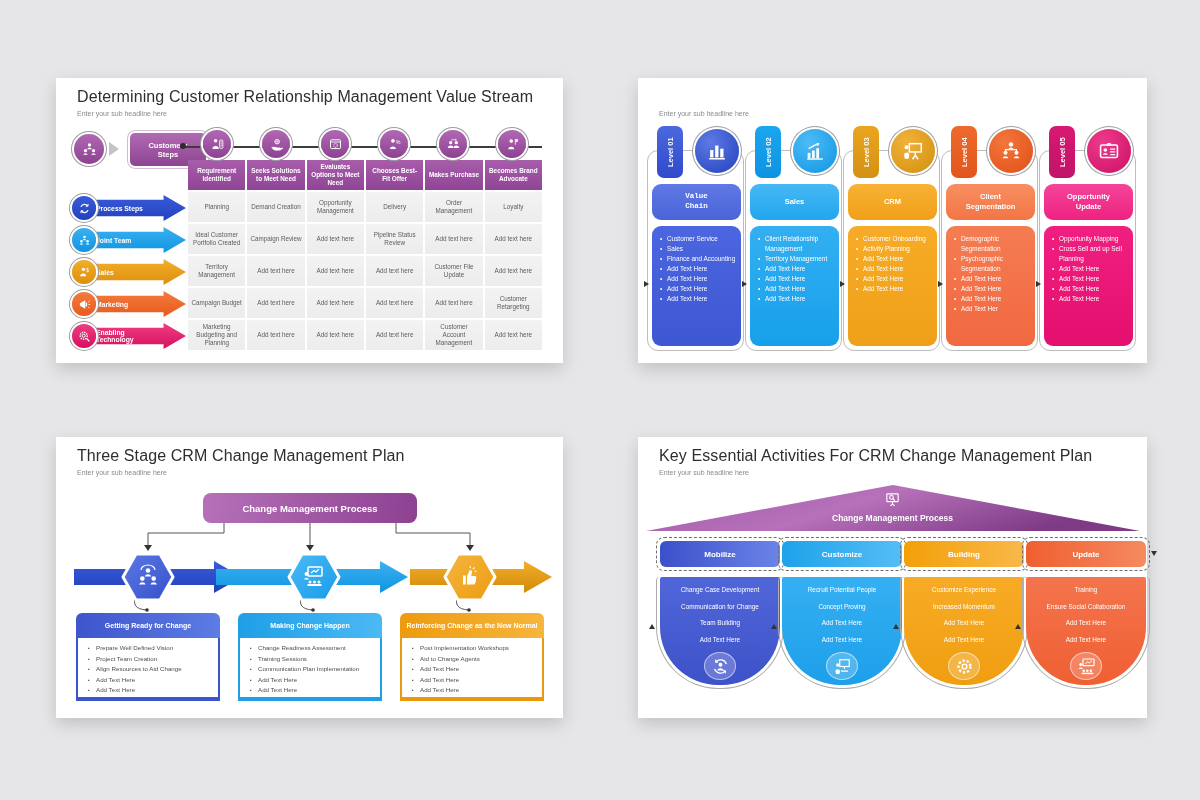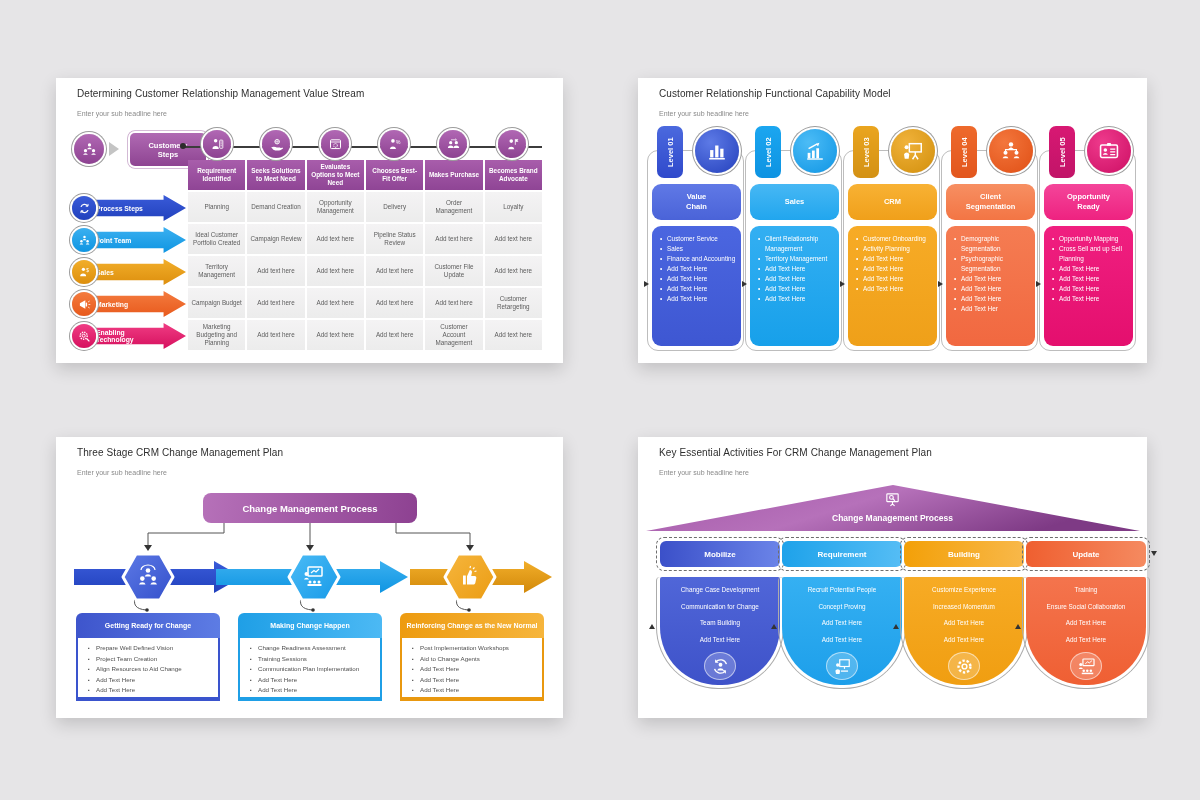--- a/index.html
+++ b/index.html
@@ -3,21 +3,21 @@
 <meta charset="utf-8">
 <style>
   * { margin:0; padding:0; box-sizing:border-box; }
   html,body { width:1200px; height:800px; }
   body { background:#e6e5e7; font-family:"Liberation Sans",sans-serif; position:relative; overflow:hidden; }
   .slide { position:absolute; background:#fff; box-shadow:0 6px 16px rgba(0,0,0,.16); }
   #s1 { left:56px;  top:78px;  width:507px; height:285px; }
   #s2 { left:638px; top:78px;  width:509px; height:285px; }
   #s3 { left:56px;  top:437px; width:507px; height:281px; }
   #s4 { left:638px; top:437px; width:509px; height:281px;padding-left:30px; }
-  .ttl { position:absolute; left:21px; top:10px; font-size:10px; color:#2e2e2e; letter-spacing:.1px; font-weight:400; }
+  .ttl { position:absolute; left:21px; top:10px; font-size:16px; color:#2e2e2e; letter-spacing:.1px; font-weight:400; }
   .sub { position:absolute; left:21px; top:32px; font-size:7px; color:#8a8a8a; }
   svg { display:block; }
 
   
   .circ { position:absolute; border-radius:50%; display:flex; align-items:center; justify-content:center; }
   .ring { box-shadow:0 0 0 2px #fff, 0 0 0 3px #9c9c9c; }
   .purpleg { background:linear-gradient(180deg,#b168b4,#8d4291); }
   #s1 .corner-circ { left:18px; top:56px; width:30px; height:30px; }
   #s1 .chev { position:absolute; left:53px; top:64px; width:0; height:0; border-top:7px solid transparent; border-bottom:7px solid transparent; border-left:10px solid #c4c4c4; }
   #s1 .cs-box { position:absolute; left:74px; top:55px; width:76px; height:33px; border-radius:5px;
@@ -53,21 +53,21 @@
   #s2 .lvlc { position:absolute; right:2px; top:3px; width:44px; height:44px; z-index:2; }
   #s2 .nameb { position:relative; z-index:1; margin-top:4px; height:36px; border-radius:9px; color:#fff; font-weight:bold; font-size:7.5px;
     display:flex; align-items:center; justify-content:center; text-align:center; white-space:pre-line; line-height:1.3; }
   #s2 .list { position:relative; z-index:1; margin-top:6px; height:120px; border-radius:9px; padding:8px 4px 4px 7px; }
   #s2 .list ul { list-style:none; }
   #s2 .list li { position:relative; color:#fff; font-size:6.4px; line-height:10px; padding-left:8px; }
   #s2 .list li::before { content:"•"; position:absolute; left:1px; top:0; }
   #s2 .ltri { position:absolute; left:-8px; top:46%; width:0; height:0; z-index:2;
     border-top:3px solid transparent; border-bottom:3px solid transparent; border-left:5px solid #333; }
   .c1-tab{background:linear-gradient(180deg,#2f49cb,#4b69de);} .c1-circ{background:radial-gradient(circle at 35% 30%,#5d7ae6,#2440bc);}
-  .c1-name{background:linear-gradient(180deg,#6079e6,#4a63d8);} .c1-list{background:linear-gradient(180deg,#4b66e0,#3e57d2);}
+  .c1-name{background:linear-gradient(180deg,#6079e6,#4a63d8);font-family:Liberation Mono, monospace;} .c1-list{background:linear-gradient(180deg,#4b66e0,#3e57d2);}
   .c2-tab{background:linear-gradient(180deg,#0d93e2,#1ba6f0);} .c2-circ{background:radial-gradient(circle at 35% 30%,#4cbcf6,#0f95e4);}
   .c2-name{background:linear-gradient(180deg,#47b8f4,#21a6ee);} .c2-list{background:linear-gradient(180deg,#33aff2,#17a0ea);}
   .c3-tab{background:linear-gradient(180deg,#d39114,#eaa51f);} .c3-circ{background:radial-gradient(circle at 35% 30%,#f0b23a,#d28f0c);}
   .c3-name{background:linear-gradient(180deg,#f8b234,#f0a01a);} .c3-list{background:linear-gradient(180deg,#f7ab26,#efa019);}
   .c4-tab{background:linear-gradient(180deg,#e2561d,#ee6a2c);} .c4-circ{background:radial-gradient(circle at 35% 30%,#f3763c,#e04f15);}
   .c4-name{background:linear-gradient(180deg,#f78f62,#f37544);} .c4-list{background:linear-gradient(180deg,#f57c52,#f16840);}
   .c5-tab{background:linear-gradient(180deg,#c11468,#d81873);} .c5-circ{background:radial-gradient(circle at 35% 30%,#ee3a8c,#cd0f64);}
   .c5-name{background:linear-gradient(180deg,#f4459a,#ee2280);} .c5-list{background:linear-gradient(180deg,#f01f80,#e40f6e);}
 
   
@@ -289,21 +289,20 @@
     <svg width="13" height="13" viewBox="0 0 24 24" fill="none">
         <circle cx="10.5" cy="10.5" r="6.5" stroke="#fff" stroke-width="2.6" stroke-dasharray="2.5 1.9"></circle>
         <circle cx="10.5" cy="10.5" r="2.8" stroke="#fff" stroke-width="1.8"></circle>
         <path d="M15.8 15.8L21 21" stroke="#fff" stroke-width="2.4"></path>
       </svg>
     </span>
   <div class="rowarr g-pink" style="top:245px">Enabling Technology</div>
 </section>
 
 <section class="slide" id="s2">
-  <h1 class="ttl">Customer Relationship Functional Capability Model</h1>
   <p class="sub">Enter your sub headline here</p>
   <div class="cols">
 
     <div class="col">
       <div class="chead">
         <div class="tab c1-tab">Level 01</div>
         <span class="circ ring lvlc c1-circ">
           <svg width="22" height="22" viewBox="0 0 24 24">
               <g fill="#fff">
                 <rect x="4.5" y="11" width="3.6" height="8"></rect>
@@ -429,21 +428,21 @@
           <svg width="22" height="22" viewBox="0 0 24 24">
               <rect x="2.8" y="5.5" width="18.4" height="13.5" rx="1.5" fill="none" stroke="#fff" stroke-width="1.7"></rect>
               <rect x="9.8" y="3.4" width="4.4" height="3" rx="1" fill="#fff"></rect>
               <circle cx="8" cy="11" r="1.9" fill="#fff"></circle>
               <path d="M5.2 16a2.9 2.5 0 0 1 5.6 0z" fill="#fff"></path>
               <path d="M13.3 10h5.5M13.3 13h5.5M13.3 16h5.5" stroke="#fff" stroke-width="1.3"></path>
             </svg>
           </span>
       </div>
       <div class="nameb c5-name">Opportunity
-Ready</div>
+Update</div>
       <div class="list c5-list">
         <span class="ltri"></span>
         <ul>
           <li>Opportunity Mapping</li>
           <li>Cross Sell and up Sell Planning</li>
           <li>Add Text Here</li>
           <li>Add Text Here</li>
           <li>Add Text Here</li>
           <li>Add Text Here</li>
         </ul>
@@ -623,21 +622,21 @@
                 <path d="M7.8 17a4.4 3.8 0 0 1 8.4 0z"></path>
               </g>
             </svg>
         </div>
       </div>
     </div>
   </div>
 
   <div class="pillar p1">
     <div class="dash">
-      <div class="phead ph-lblue">Requirement</div>
+      <div class="phead ph-lblue">Customize</div>
       <span class="dtri"></span>
     </div>
     <div class="bwrap">
       <span class="utri"></span>
       <div class="pbody p-lblue">
         <div class="pit">Recruit Potential People</div>
         <div class="pit">Concept Proving</div>
         <div class="pit">Add Text Here</div>
         <div class="pit">Add Text Here</div>
         <div class="pic">

